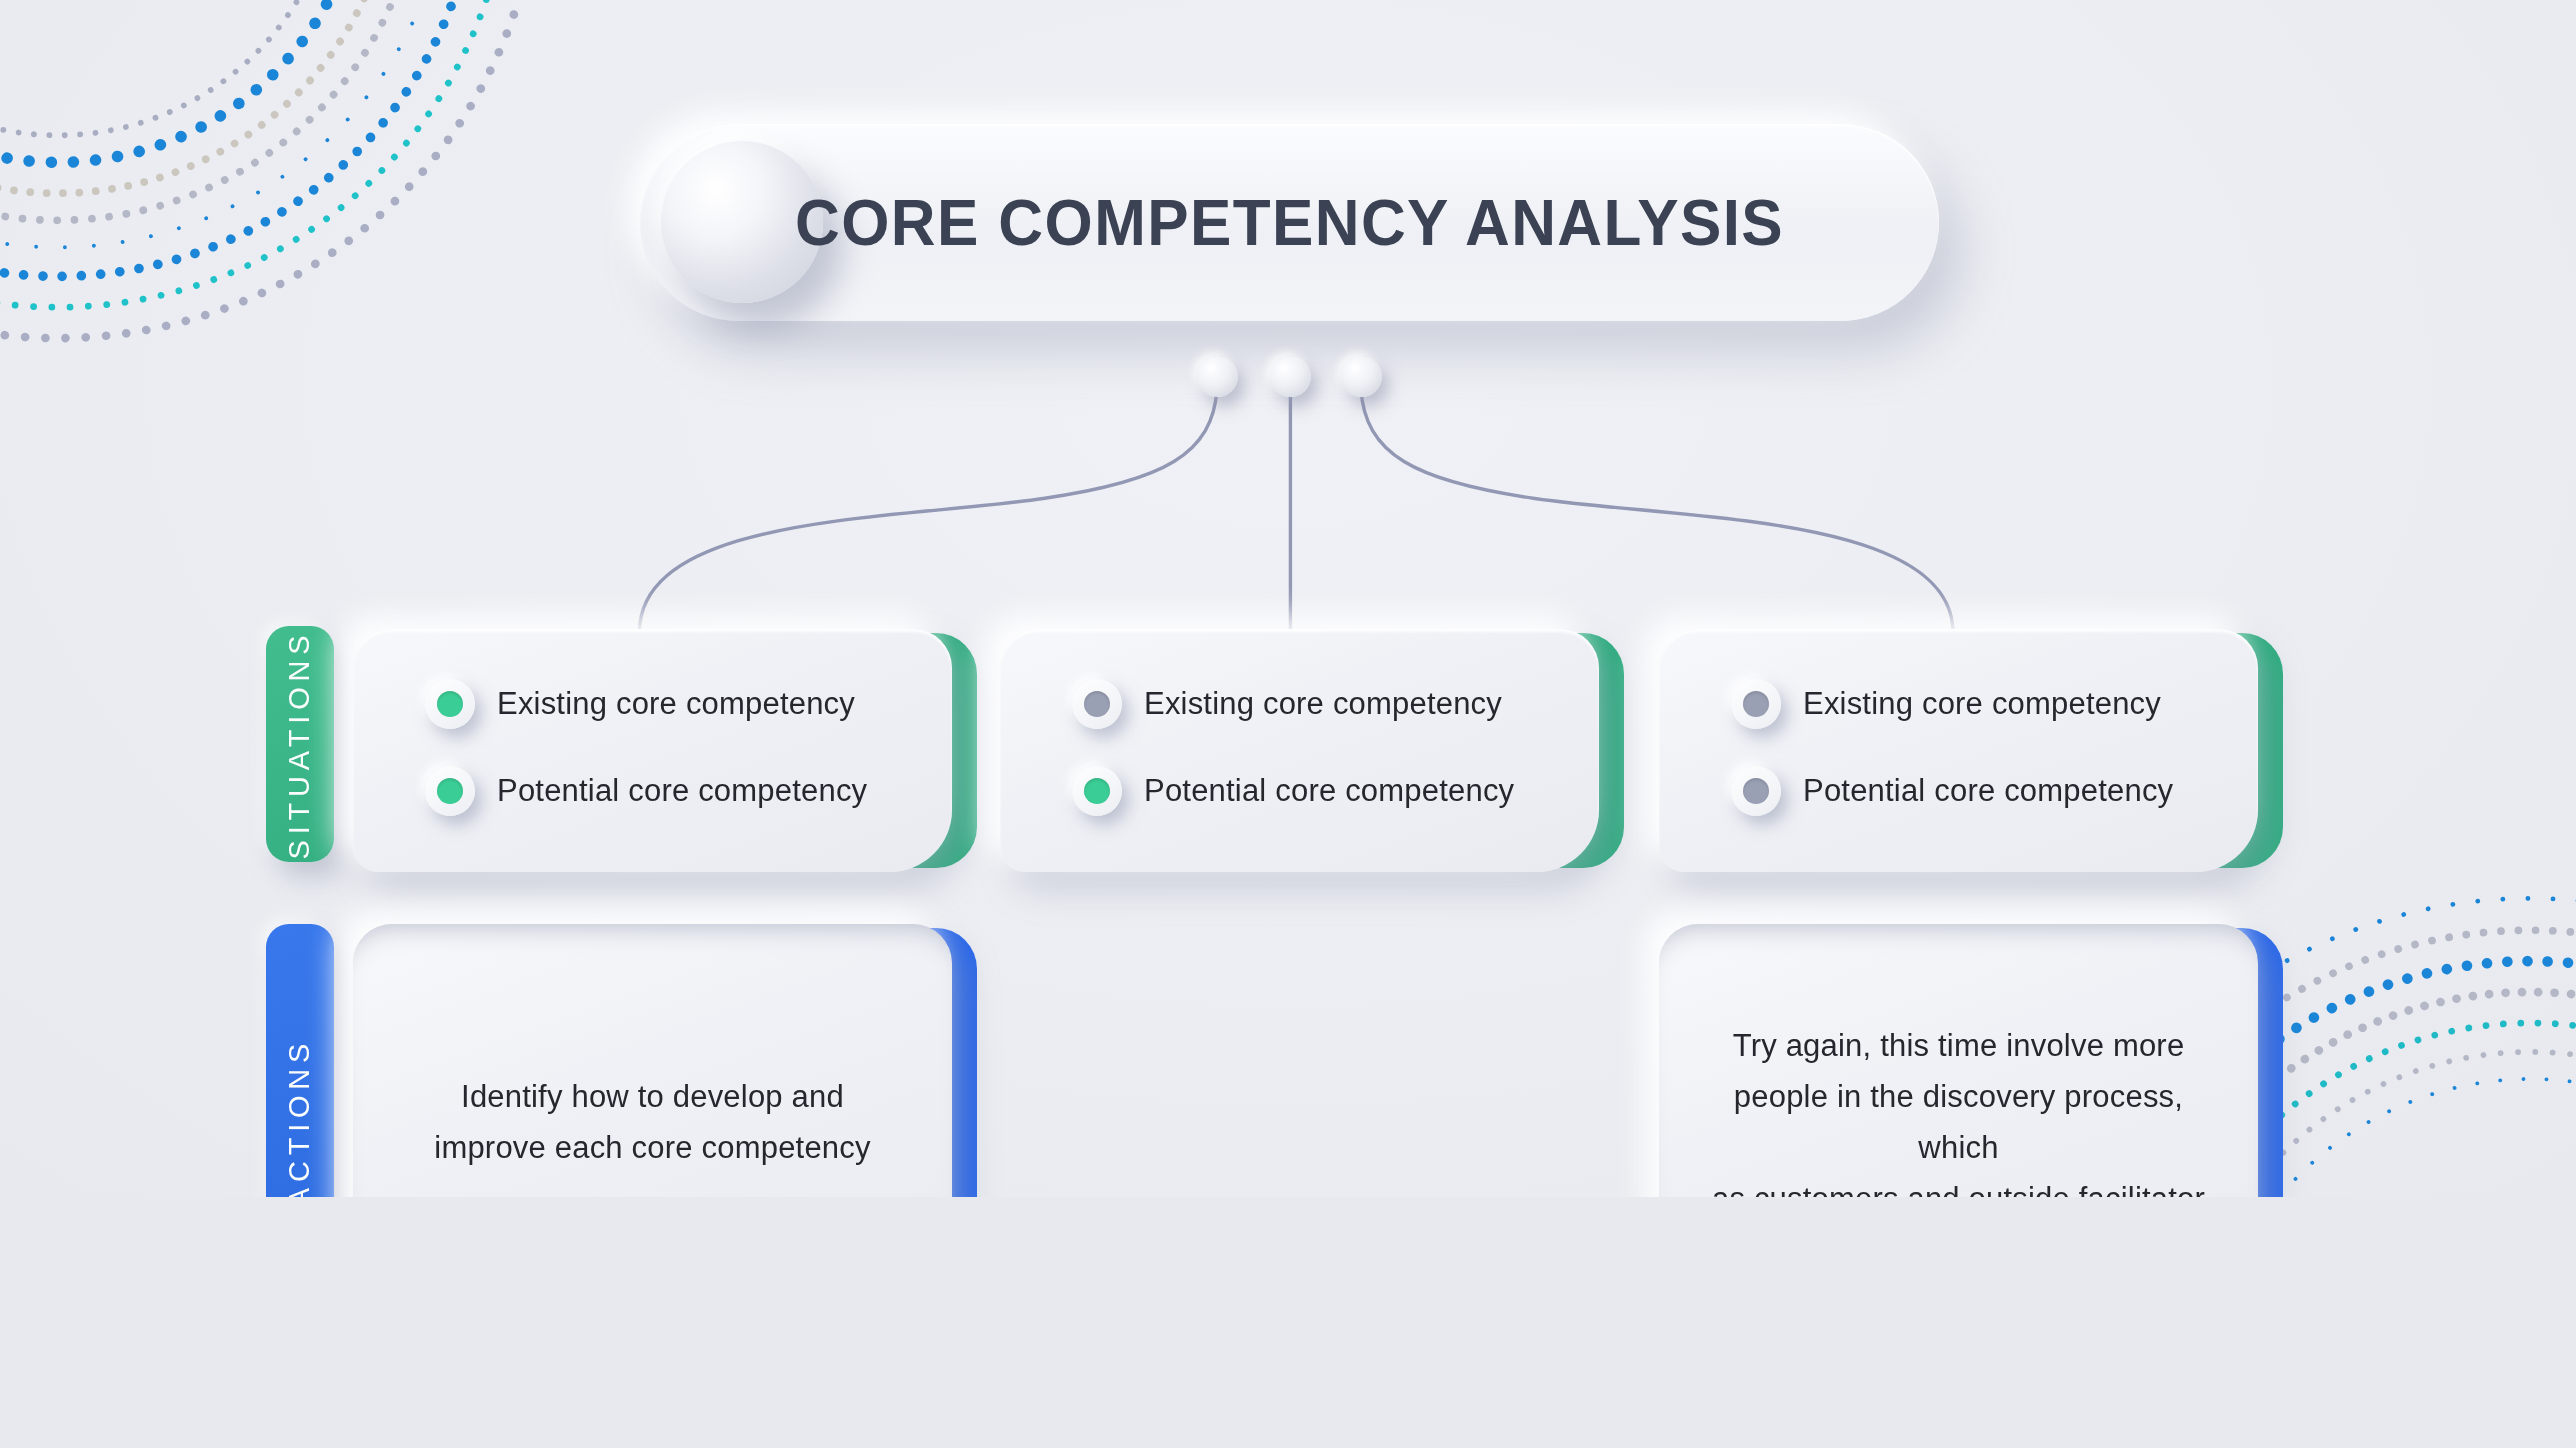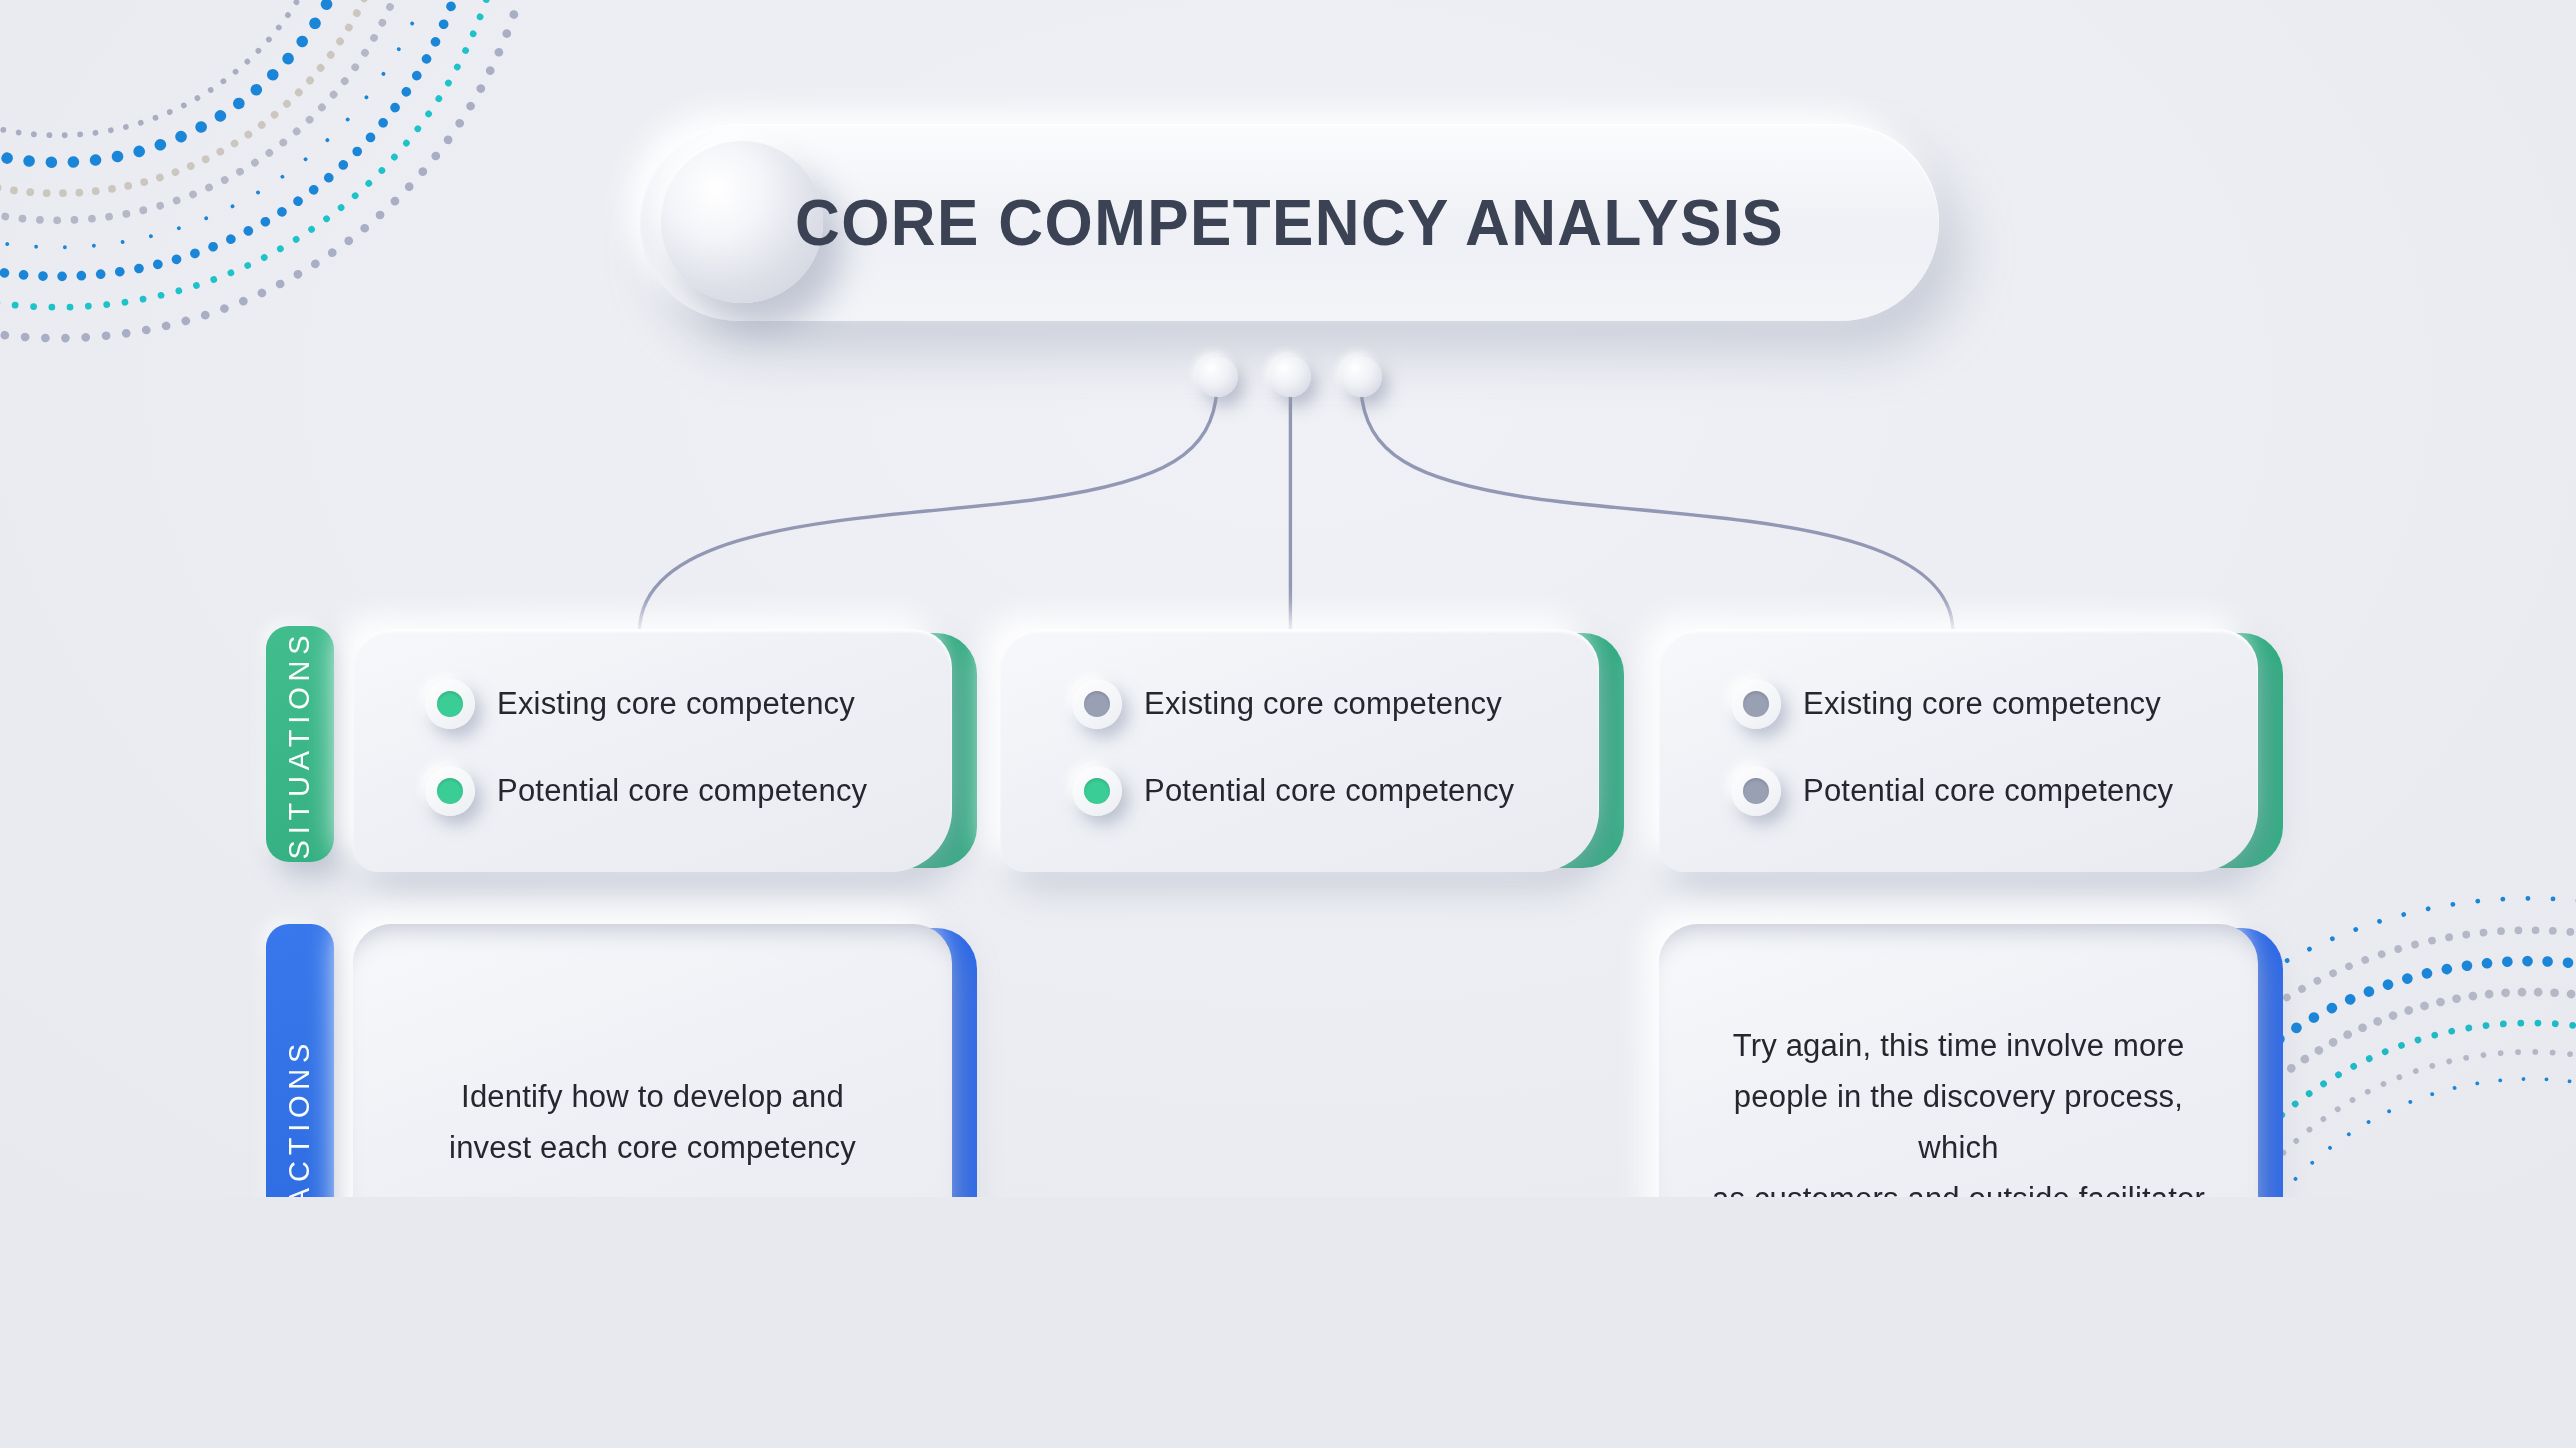--- a/index.html
+++ b/index.html
@@ -182,21 +182,21 @@
         </div>
         <div class="sit-label">Potential core competency</div>
       </div>
     </div>
   </div>
 
   <div class="cell row2 blue" style="left:353px;top:924px;height:396px;">
     <div class="accent"></div>
     <div class="card">
       <div class="action-text">Identify how to develop and
-invest each core competency</div>
+improve each core competency</div>
     </div>
   </div>
 
 
   <div class="cell row2 blue" style="left:1659px;top:924px;height:396px;">
     <div class="accent"></div>
     <div class="card">
       <div class="action-text">Try again, this time involve more
 people in the discovery process, which
 as customers and outside facilitator</div>

